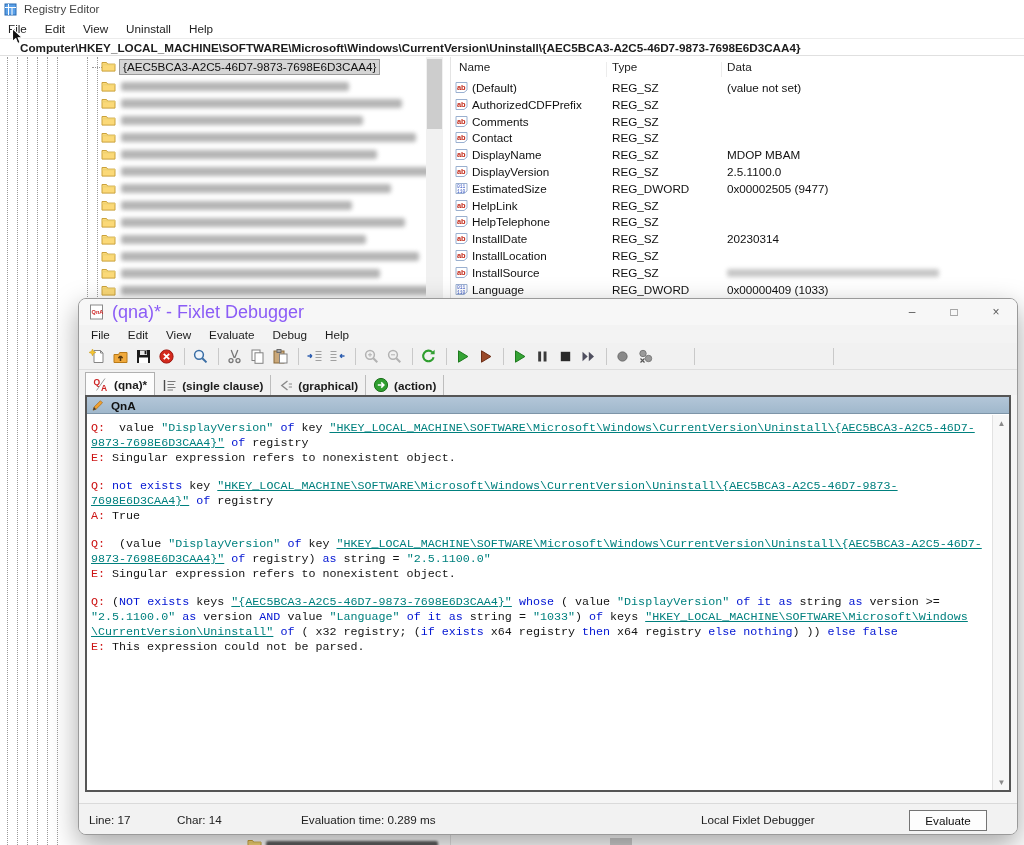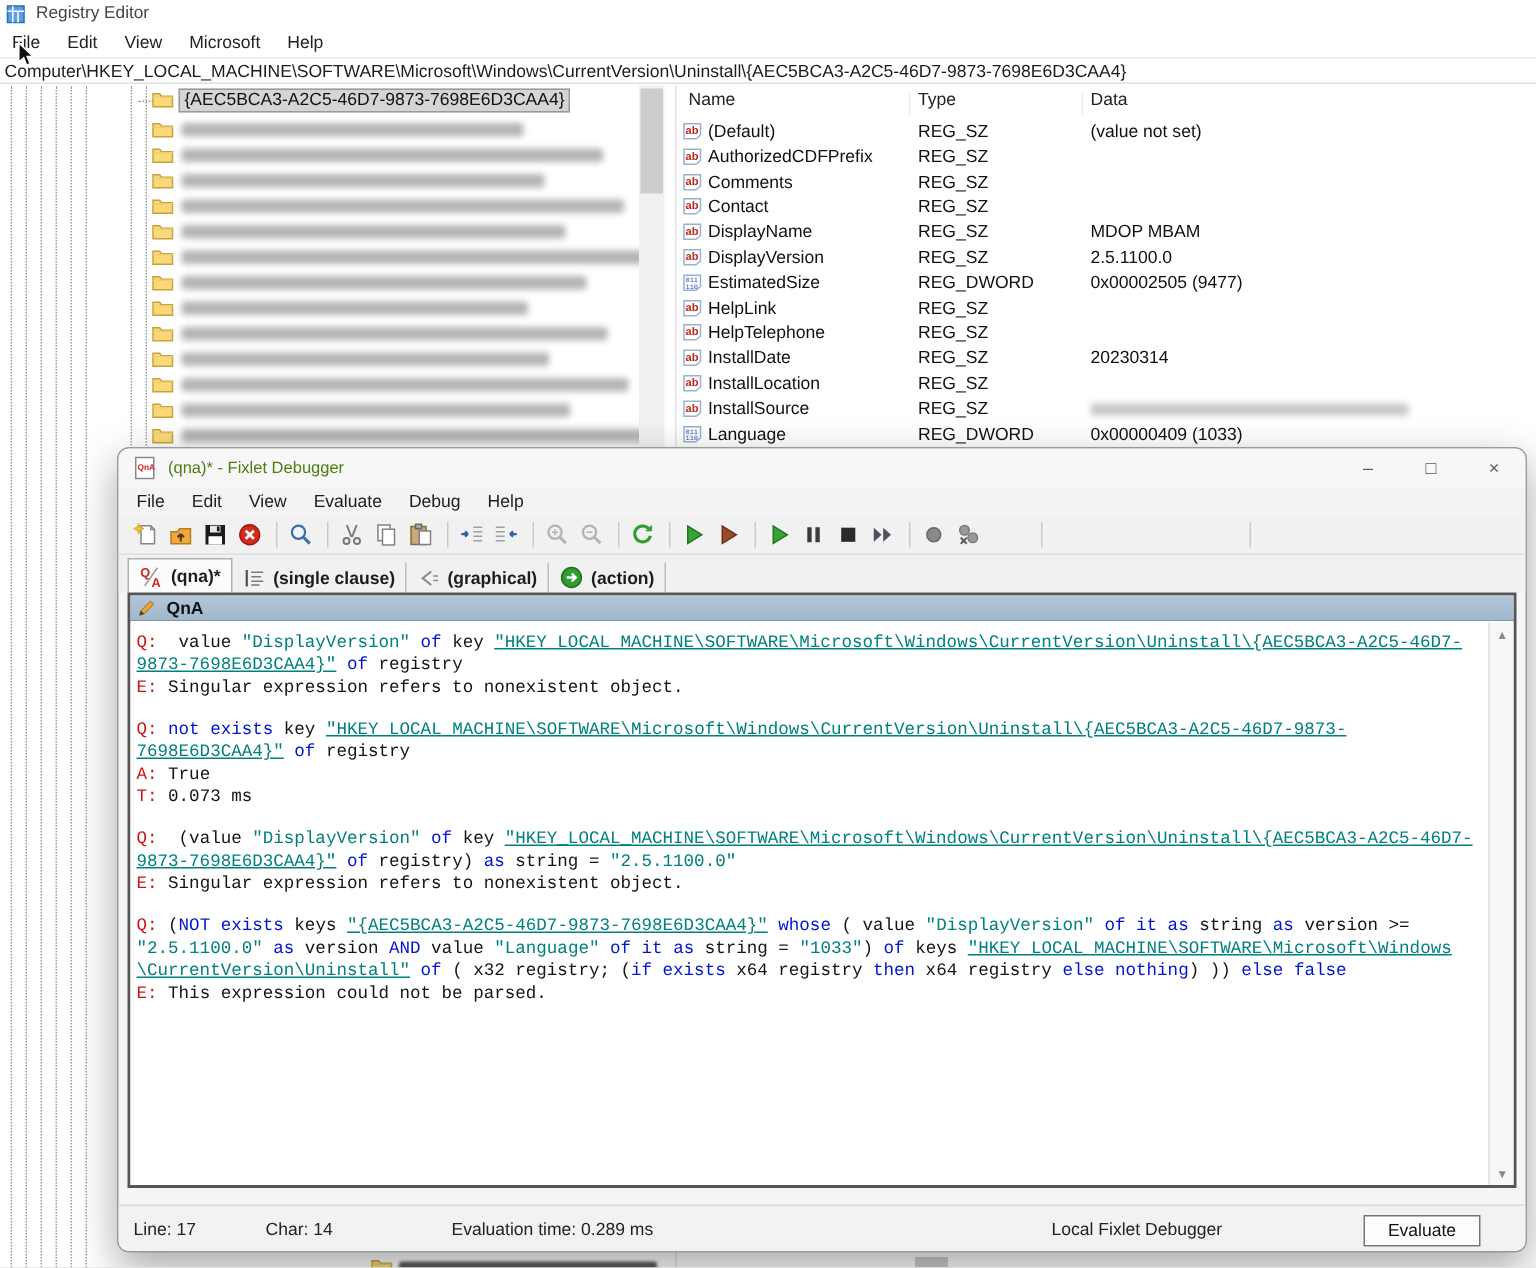--- a/index.html
+++ b/index.html
@@ -10,21 +10,21 @@
     font-size:11.7px;
   }
   
   .re-titlebar{ position:absolute; left:0; top:0; width:1024px; height:18px; background:#ffffff; display:flex; align-items:center; }
   .re-app-icon{ margin-left:4px; display:inline-flex; }
   .re-title{ margin-left:7px; color:#444; font-size:11.5px; }
   .re-menubar{ position:absolute; left:0; top:20px; width:1024px; height:17px; background:#ffffff; display:flex; align-items:center; }
   .re-menubar span{ margin-left:9px; margin-right:9px; color:#222; }
   .re-menubar span:first-child{ margin-left:8px; }
   .re-addressbar{ position:absolute; left:0; top:38px; width:1024px; height:18px; background:#ffffff; border-top:1px solid #ececec; border-bottom:1px solid #e0e0e0; display:flex; align-items:center; }
-  .re-addressbar span{ margin-left:3px; color:#1c1c1c; }
+  .re-addressbar span{ margin-left:20px; color:#1c1c1c;font-weight:bold; }
   .re-body{ position:absolute; left:0; top:57px; width:1024px; height:788px; background:#ffffff; }
   .tree-guide{ position:absolute; top:0; width:1px; border-left:1px dotted #9a9a9a; }
   .re-pane-sep{ position:absolute; left:450px; top:0; width:1px; height:788px; background:#e4e4e4; }
   .tree-scrollbar{ position:absolute; left:426px; top:0; width:17px; height:246px; background:#f1f1f1; }
   .tree-scrollbar .thumb{ position:absolute; left:1px; top:2px; width:15px; height:70px; background:#cdcdcd; }
   .tree-row{ position:absolute; display:flex; align-items:center; height:16px; }
   .tree-sel-label{ display:inline-block; margin-left:3px; padding:0 3px 1px 3px; background:#d5d5d5; border:1px solid #9a9a9a; color:#111; white-space:nowrap; }
   .hconn{ position:absolute; border-top:1px dotted #9a9a9a; height:1px; }
   .blurbar{ background:#a2a2a2; border-radius:2px; filter:blur(2px); opacity:.8; }
   .blurbar.dark{ background:#4d4d4d; filter:blur(1.2px); opacity:.9; }
@@ -40,21 +40,21 @@
   .re-value-row .vtype{ position:absolute; left:612px; top:1px; color:#111; }
   .re-value-row .vdata{ position:absolute; left:727px; top:1px; color:#111; white-space:nowrap; }
   
   #fd{
     position:absolute; left:78px; top:298px; width:940px; height:537px;
     background:#f5f5f5; border:1px solid #9a9a9a; border-radius:8px;
     box-shadow:0 10px 28px rgba(0,0,0,.35); overflow:hidden;
   }
   .fd-titlebar{ position:relative; height:26px; background:#f7f7f7; display:flex; align-items:center; }
   .fd-app-icon{ margin-left:10px; display:inline-flex; }
-  .fd-title{ margin-left:8px; color:#4d7c0f; font-size:11px; }
+  .fd-title{ margin-left:8px; color:#8b5cf6; font-size:18px; }
   .fd-caption-btns{ position:absolute; right:0; top:0; height:26px; display:flex; }
   .fd-caption-btns .cb{ width:42px; height:26px; display:flex; align-items:center; justify-content:center; color:#5a5a5a; font-size:12px; }
   .fd-menubar{ height:18px; background:#f3f3f3; display:flex; align-items:center; }
   .fd-menubar span{ margin-left:9px; margin-right:9px; color:#1c1c1c; }
   .fd-menubar span:first-child{ margin-left:12px; }
   .fd-toolbar{ position:relative; height:27px; background:#f1f1f1; border-bottom:1px solid #dedede; display:flex; align-items:center; padding-left:8px; }
   .tbtn{ width:21px; height:21px; display:inline-flex; align-items:center; justify-content:center; margin-right:2px; }
   .tsep{ width:1px; height:17px; background:#c9c9c9; margin:0 5px; }
   .tsep.abs{ position:absolute; top:5px; }
   .fd-tabbar{ height:25px; background:#f1f1f1; display:flex; align-items:flex-end; padding-left:6px; }
@@ -92,21 +92,21 @@
             <rect x="1" y="1" width="11" height="11" fill="#5aa0e8" stroke="#2a6ab0"></rect>
             <path d="M1 4.5h11M4.5 1v11M8 4.5v7.5" stroke="#fff" stroke-width="1"></path>
           </svg>
         </span>
       <span class="re-title">Registry Editor</span>
     </div>
     <div class="re-menubar" id="re-menubar">
         <span>File</span>
         <span>Edit</span>
         <span>View</span>
-        <span>Microsoft</span>
+        <span>Uninstall</span>
         <span>Help</span>
       </div>
     <div class="re-addressbar">
       <span>Computer\HKEY_LOCAL_MACHINE\SOFTWARE\Microsoft\Windows\CurrentVersion\Uninstall\{AEC5BCA3-A2C5-46D7-9873-7698E6D3CAA4}</span>
     </div>
 
     <div class="re-body">
       <div id="tree-guides">
           <div class="tree-guide" style="left: 7px; height: 788px;"></div>
           <div class="tree-guide" style="left: 17px; height: 788px;"></div>
@@ -645,21 +645,20 @@
       <div class="qna-content" id="qna-content">
           <div class="qna-block">
             <div class="qna-line"><span class="cq">Q:</span><span>  value </span><span class="cs">"DisplayVersion"</span><span> </span><span class="ck">of</span><span> key </span><span class="cu">"HKEY_LOCAL_MACHINE\SOFTWARE\Microsoft\Windows\CurrentVersion\Uninstall\{AEC5BCA3-A2C5-46D7-</span></div>
             <div class="qna-line"><span class="cu">9873-7698E6D3CAA4}"</span><span> </span><span class="ck">of</span><span> registry</span></div>
             <div class="qna-line"><span class="cq">E:</span><span> Singular expression refers to nonexistent object.</span></div>
           </div>
           <div class="qna-block">
             <div class="qna-line"><span class="cq">Q:</span><span> </span><span class="ck">not</span><span> </span><span class="ck">exists</span><span> key </span><span class="cu">"HKEY_LOCAL_MACHINE\SOFTWARE\Microsoft\Windows\CurrentVersion\Uninstall\{AEC5BCA3-A2C5-46D7-9873-</span></div>
             <div class="qna-line"><span class="cu">7698E6D3CAA4}"</span><span> </span><span class="ck">of</span><span> registry</span></div>
             <div class="qna-line"><span class="cq">A:</span><span> True</span></div>
-            <div class="qna-line"><span class="cq">T:</span><span> 0.073 ms</span></div>
           </div>
           <div class="qna-block">
             <div class="qna-line"><span class="cq">Q:</span><span>  (value </span><span class="cs">"DisplayVersion"</span><span> </span><span class="ck">of</span><span> key </span><span class="cu">"HKEY_LOCAL_MACHINE\SOFTWARE\Microsoft\Windows\CurrentVersion\Uninstall\{AEC5BCA3-A2C5-46D7-</span></div>
             <div class="qna-line"><span class="cu">9873-7698E6D3CAA4}"</span><span> </span><span class="ck">of</span><span> registry) </span><span class="ck">as</span><span> string = </span><span class="cs">"2.5.1100.0"</span></div>
             <div class="qna-line"><span class="cq">E:</span><span> Singular expression refers to nonexistent object.</span></div>
           </div>
           <div class="qna-block">
             <div class="qna-line"><span class="cq">Q:</span><span> (</span><span class="ck">NOT</span><span> </span><span class="ck">exists</span><span> keys </span><span class="cu">"{AEC5BCA3-A2C5-46D7-9873-7698E6D3CAA4}"</span><span> </span><span class="ck">whose</span><span> ( value </span><span class="cs">"DisplayVersion"</span><span> </span><span class="ck">of</span><span> </span><span class="ck">it</span><span> </span><span class="ck">as</span><span> string </span><span class="ck">as</span><span> version &gt;=</span></div>
             <div class="qna-line"><span class="cs">"2.5.1100.0"</span><span> </span><span class="ck">as</span><span> version </span><span class="ck">AND</span><span> value </span><span class="cs">"Language"</span><span> </span><span class="ck">of</span><span> </span><span class="ck">it</span><span> </span><span class="ck">as</span><span> string = </span><span class="cs">"1033"</span><span>) </span><span class="ck">of</span><span> keys </span><span class="cu">"HKEY_LOCAL_MACHINE\SOFTWARE\Microsoft\Windows</span></div>
             <div class="qna-line"><span class="cu">\CurrentVersion\Uninstall"</span><span> </span><span class="ck">of</span><span> ( x32 registry; (</span><span class="ck">if</span><span> </span><span class="ck">exists</span><span> x64 registry </span><span class="ck">then</span><span> x64 registry </span><span class="ck">else</span><span> </span><span class="ck">nothing</span><span>) )) </span><span class="ck">else</span><span> </span><span class="ck">false</span></div>

